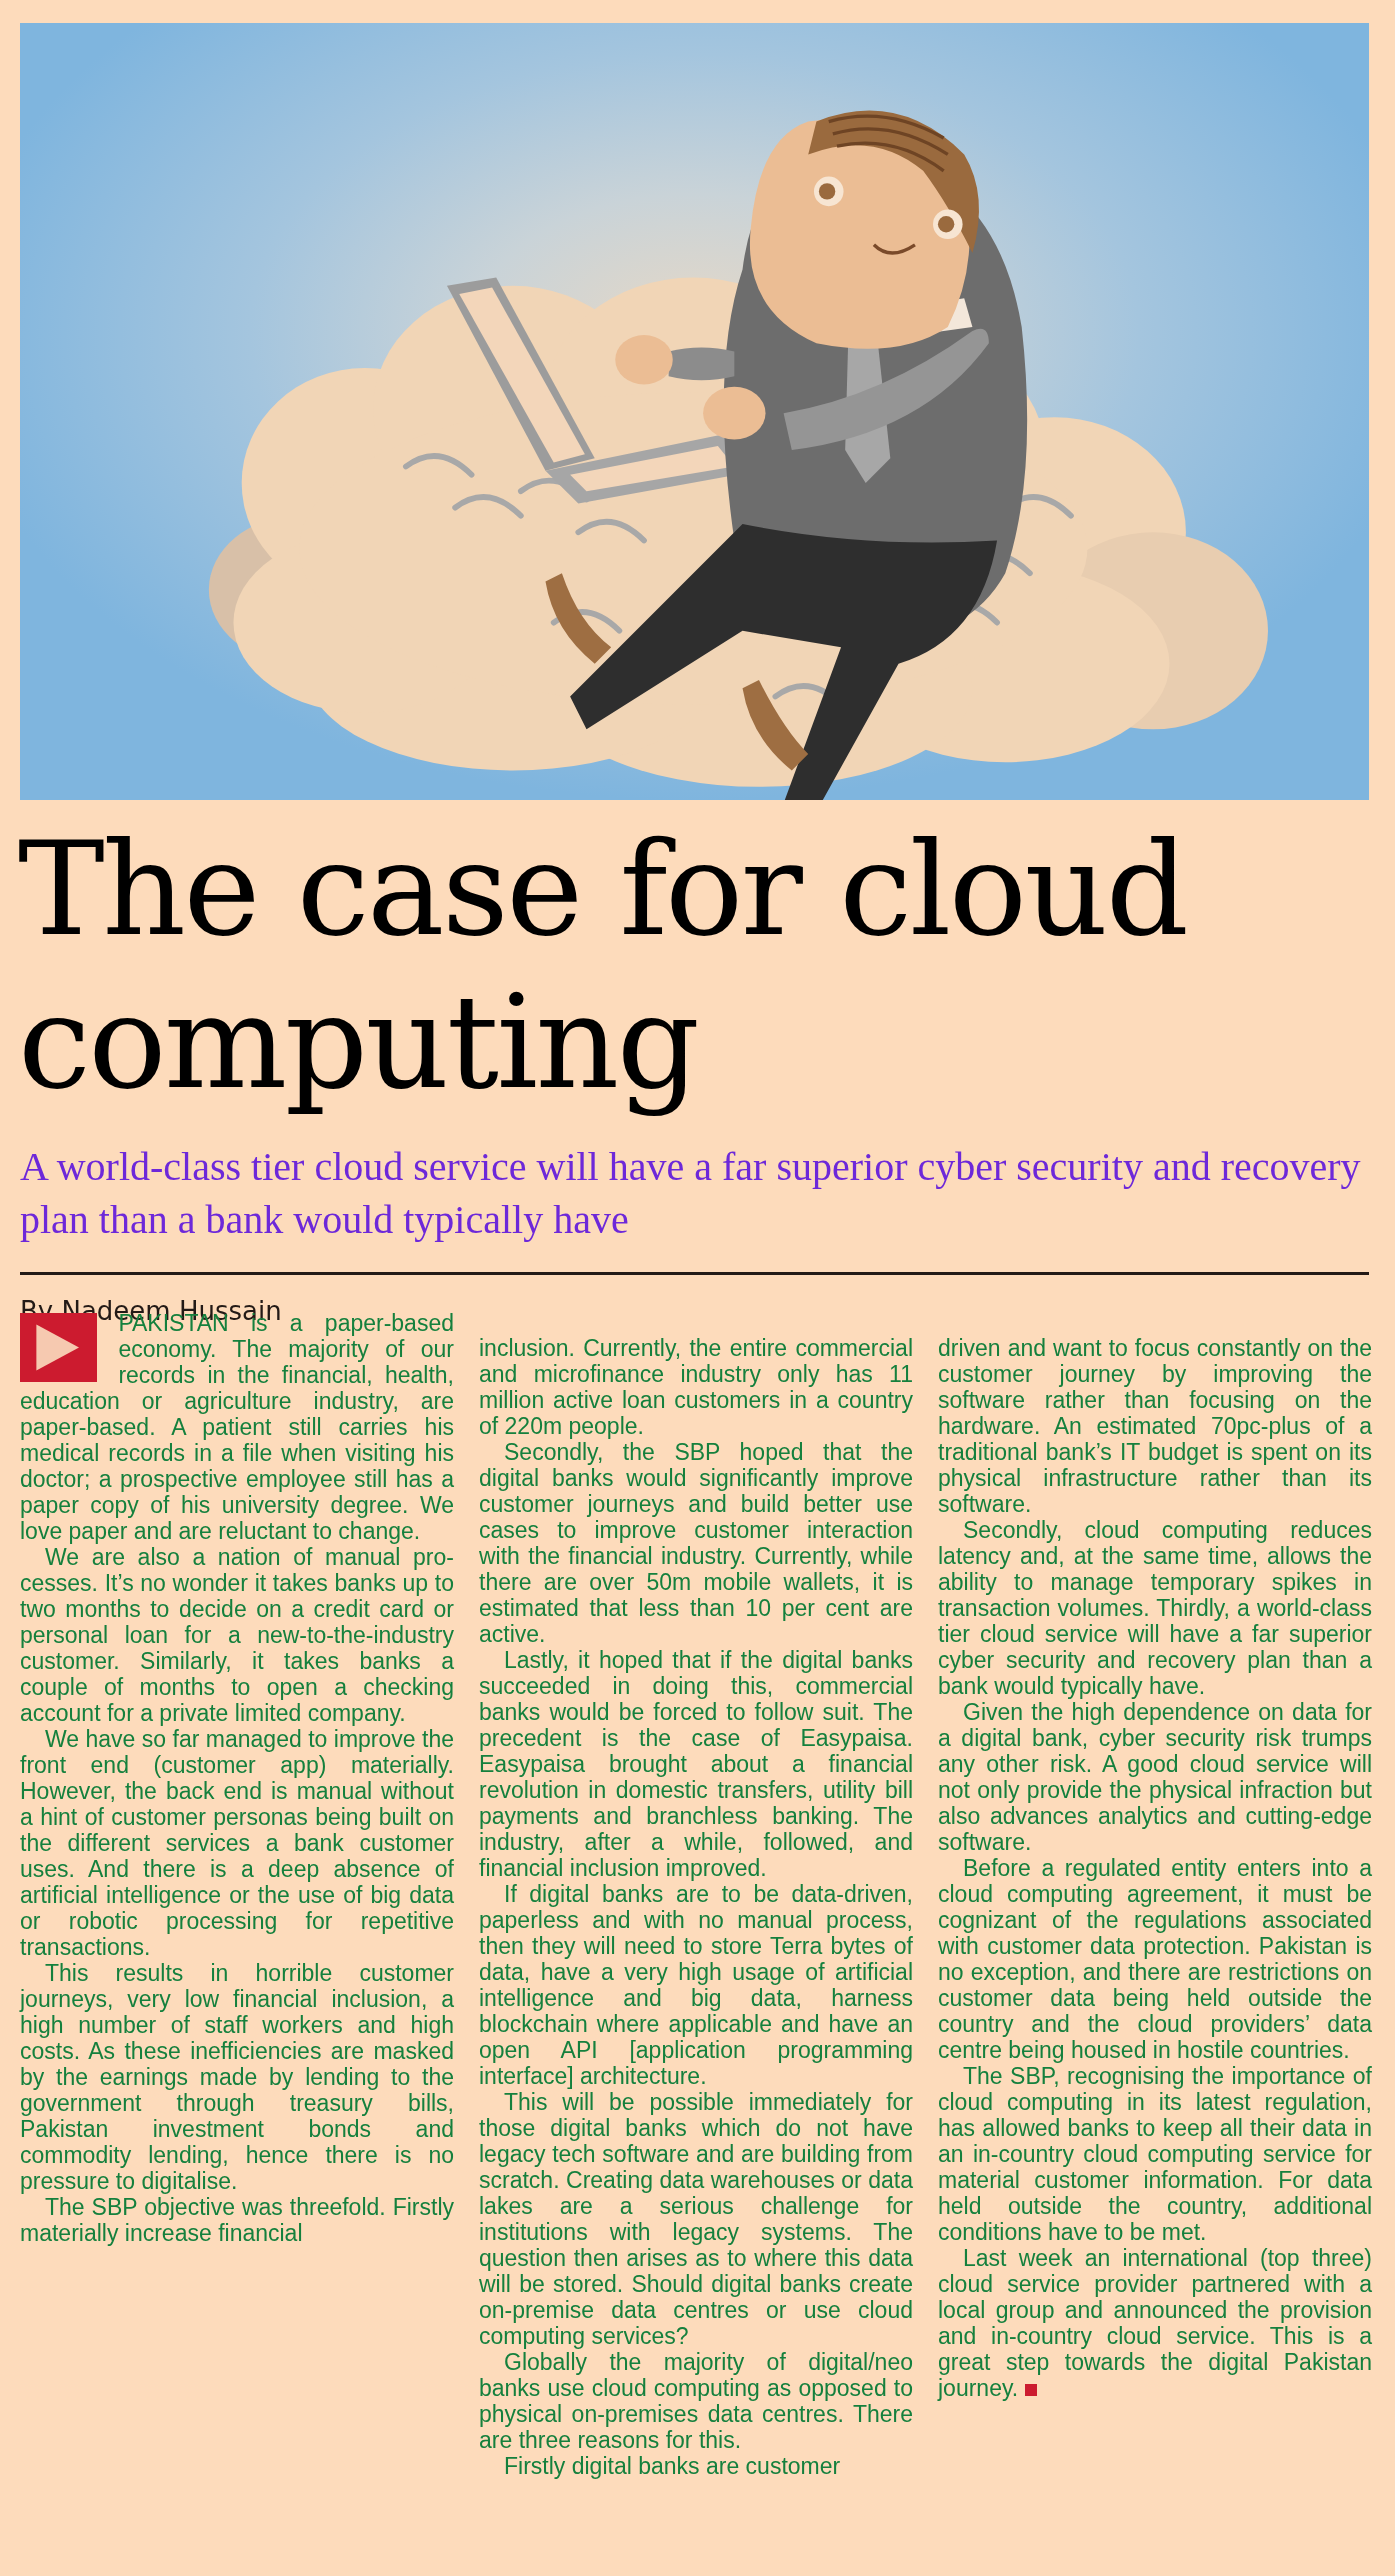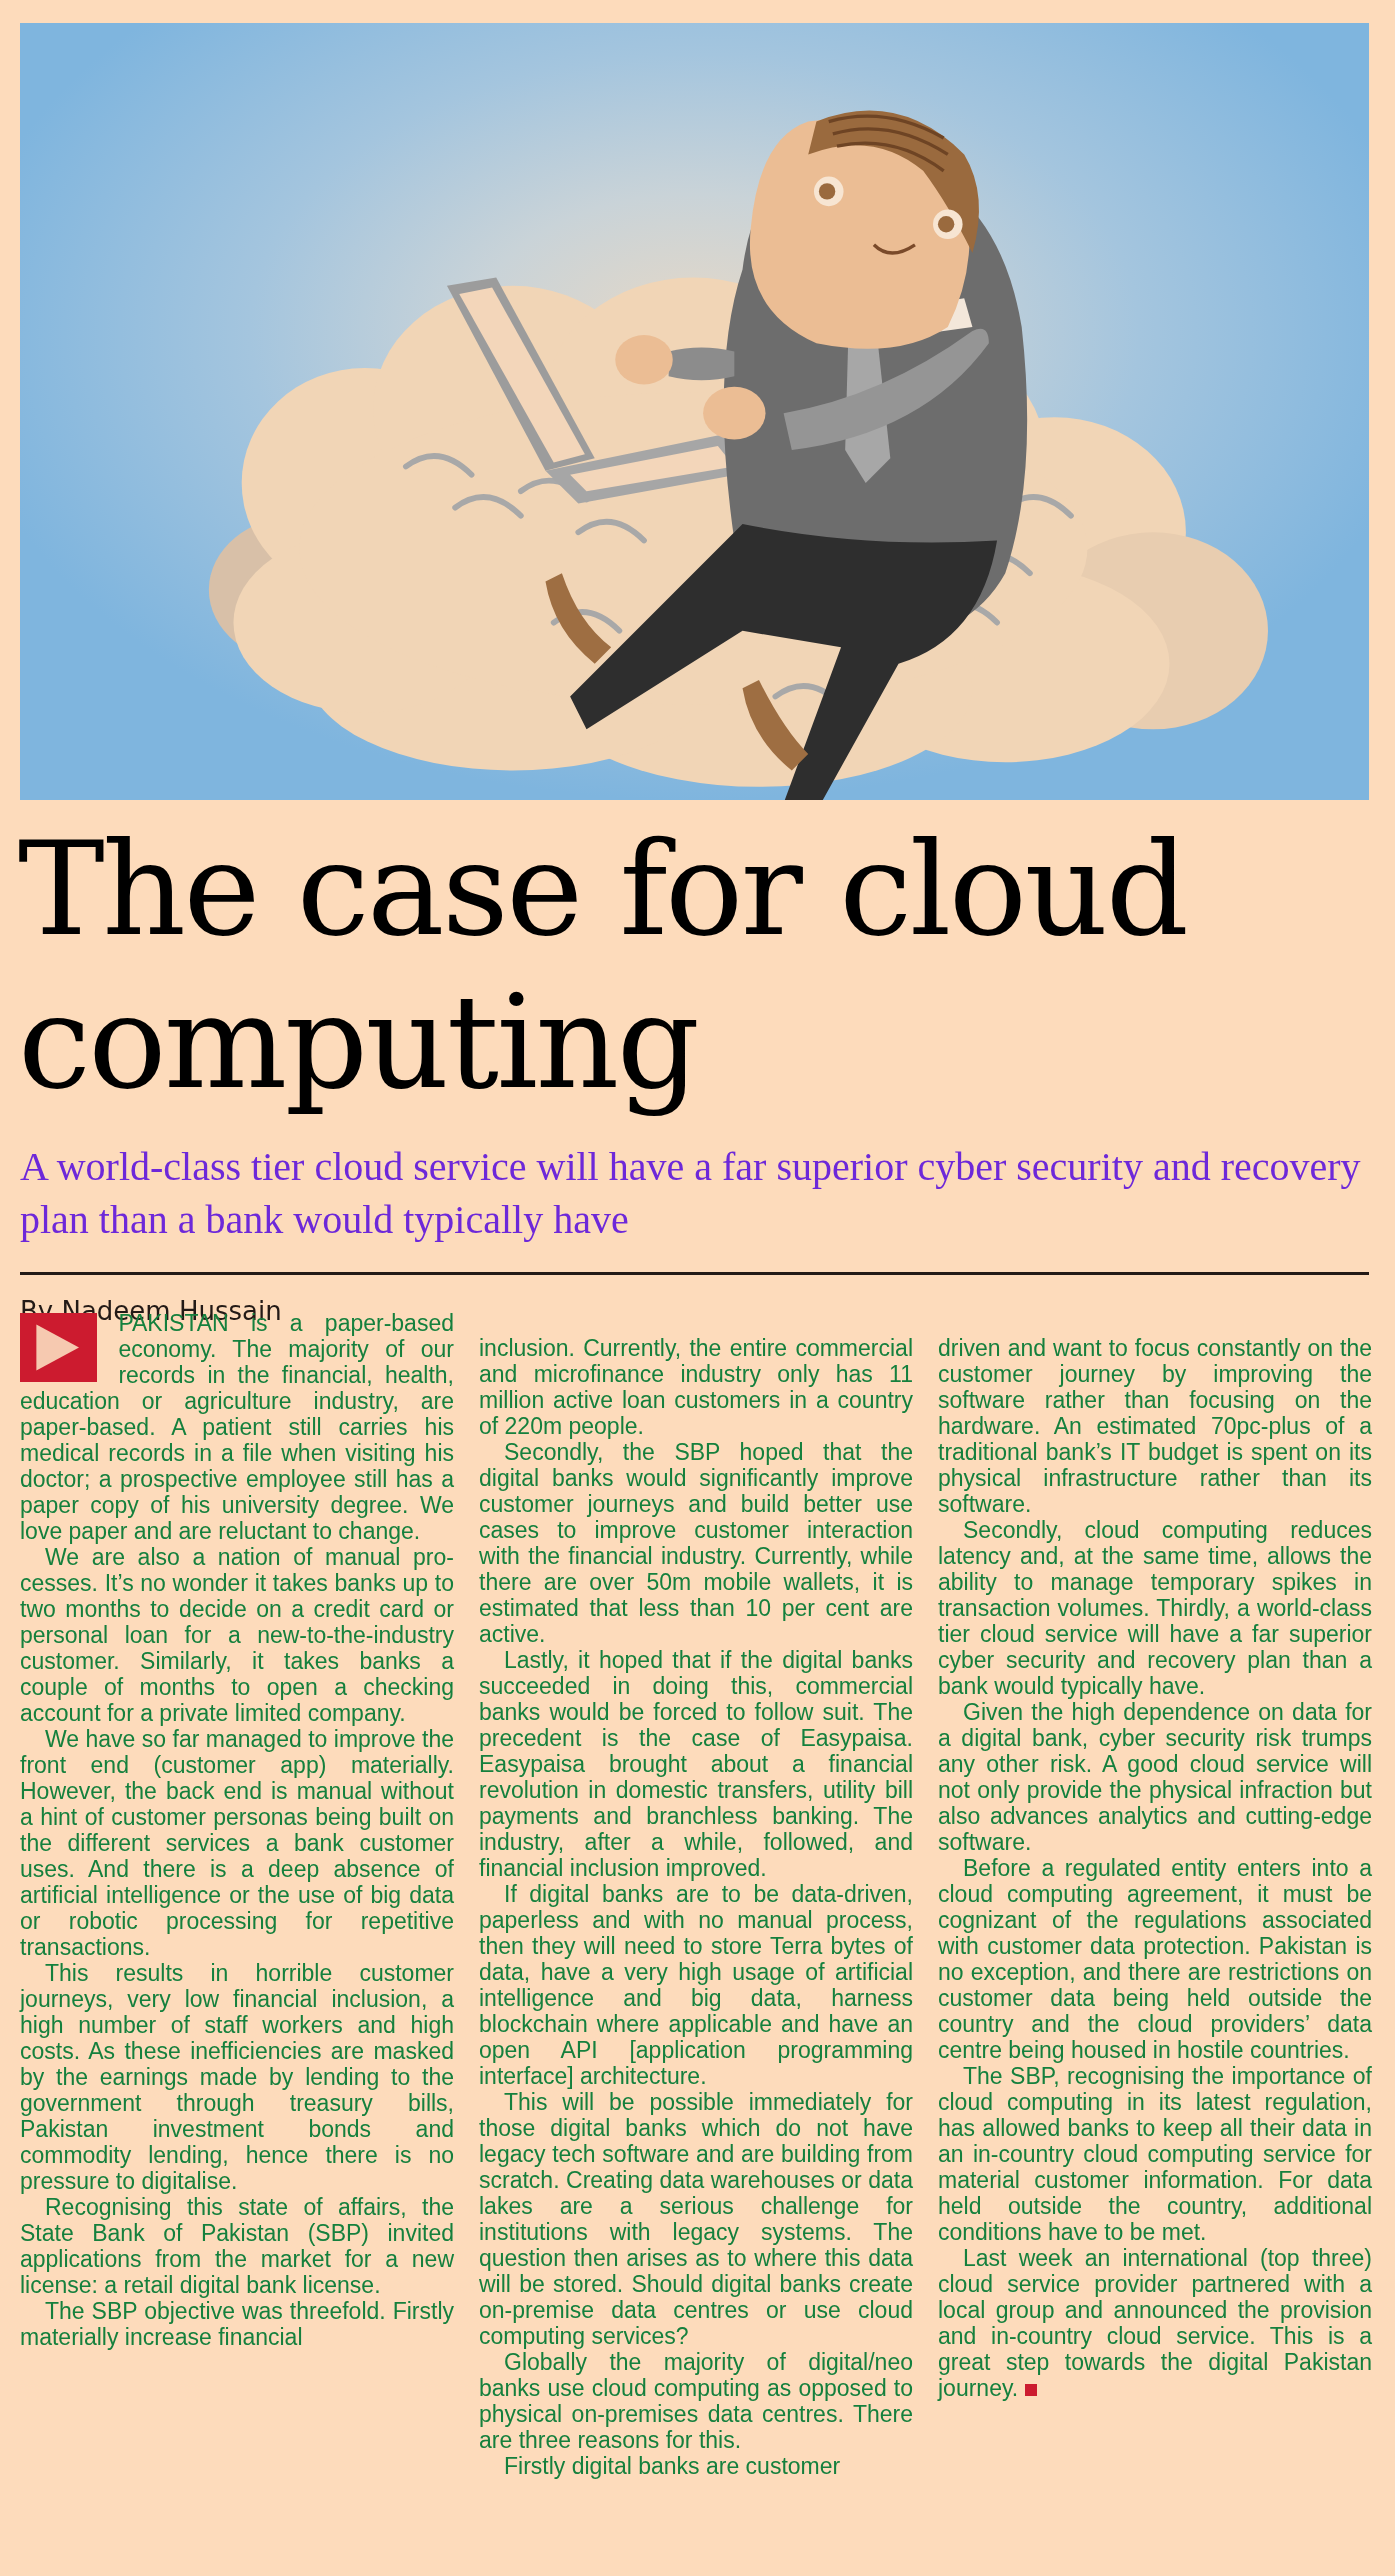--- a/index.html
+++ b/index.html
@@ -181,21 +181,20 @@
 <div class="col col1">
   <div class="dropbox">
     <svg width="77" height="69" viewBox="0 0 94 84">
       <polygon points="20,14 72,42 20,70" fill="#f6c9b0"></polygon>
     </svg>
   </div>
   <p class="noindent">PAKISTAN is a paper-based economy. The majority of our records in the financial, health, education or agriculture indus­try, are paper-based. A patient still carries his medical records in a file when visiting his doctor; a prospective employee still has a paper copy of his university degree. We love paper and are reluctant to change.</p>
   <p>We are also a nation of manual pro­cesses. It’s no wonder it takes banks up to two months to decide on a credit card or personal loan for a new-to-the-industry customer. Similarly, it takes banks a couple of months to open a checking account for a private limited company.</p>
   <p>We have so far managed to improve the front end (customer app) materi­ally. However, the back end is manual without a hint of customer personas being built on the different services a bank customer uses. And there is a deep absence of artificial intelligence or the use of big data or robotic pro­cessing for repetitive transactions.</p>
   <p>This results in horrible customer journeys, very low financial inclusion, a high number of staff workers and high costs. As these inefficiencies are masked by the earnings made by lend­ing to the government through trea­sury bills, Pakistan investment bonds and commodity lending, hence there is no pressure to digitalise.</p>
-  <p>Recognising this state of affairs, the State Bank of Pakistan (SBP) invited applications from the market for a new license: a retail digital bank license.</p>
   <p>The SBP objective was threefold. Firstly materially increase financial</p>
 </div>
 
 <div class="col col2">
   <p class="cont">inclusion. Currently, the entire com­mercial and microfinance industry only has 11 million active loan customers in a country of 220m people.</p>
   <p>Secondly, the SBP hoped that the digital banks would significantly improve customer journeys and build better use cases to improve customer interaction with the financial industry. Currently, while there are over 50m mobile wallets, it is estimated that less than 10 per cent are active.</p>
   <p>Lastly, it hoped that if the digital banks succeeded in doing this, com­mercial banks would be forced to fol­low suit. The precedent is the case of Easypaisa. Easypaisa brought about a financial revolution in domestic trans­fers, utility bill payments and branch­less banking. The industry, after a while, followed, and financial inclusion improved.</p>
   <p>If digital banks are to be data-driven, paperless and with no manual process, then they will need to store Terra bytes of data, have a very high usage of artificial intelligence and big data, harness blockchain where applicable and have an open API [application programming interface] architecture.</p>
   <p>This will be possible immediately for those digital banks which do not have legacy tech software and are building from scratch. Creating data ware­houses or data lakes are a serious challenge for institutions with legacy systems. The question then arises as to where this data will be stored. Should digital banks create on-prem­ise data centres or use cloud comput­ing services?</p>
   <p>Globally the majority of digital/neo banks use cloud computing as opposed to physical on-premises data centres. There are three reasons for this.</p>

